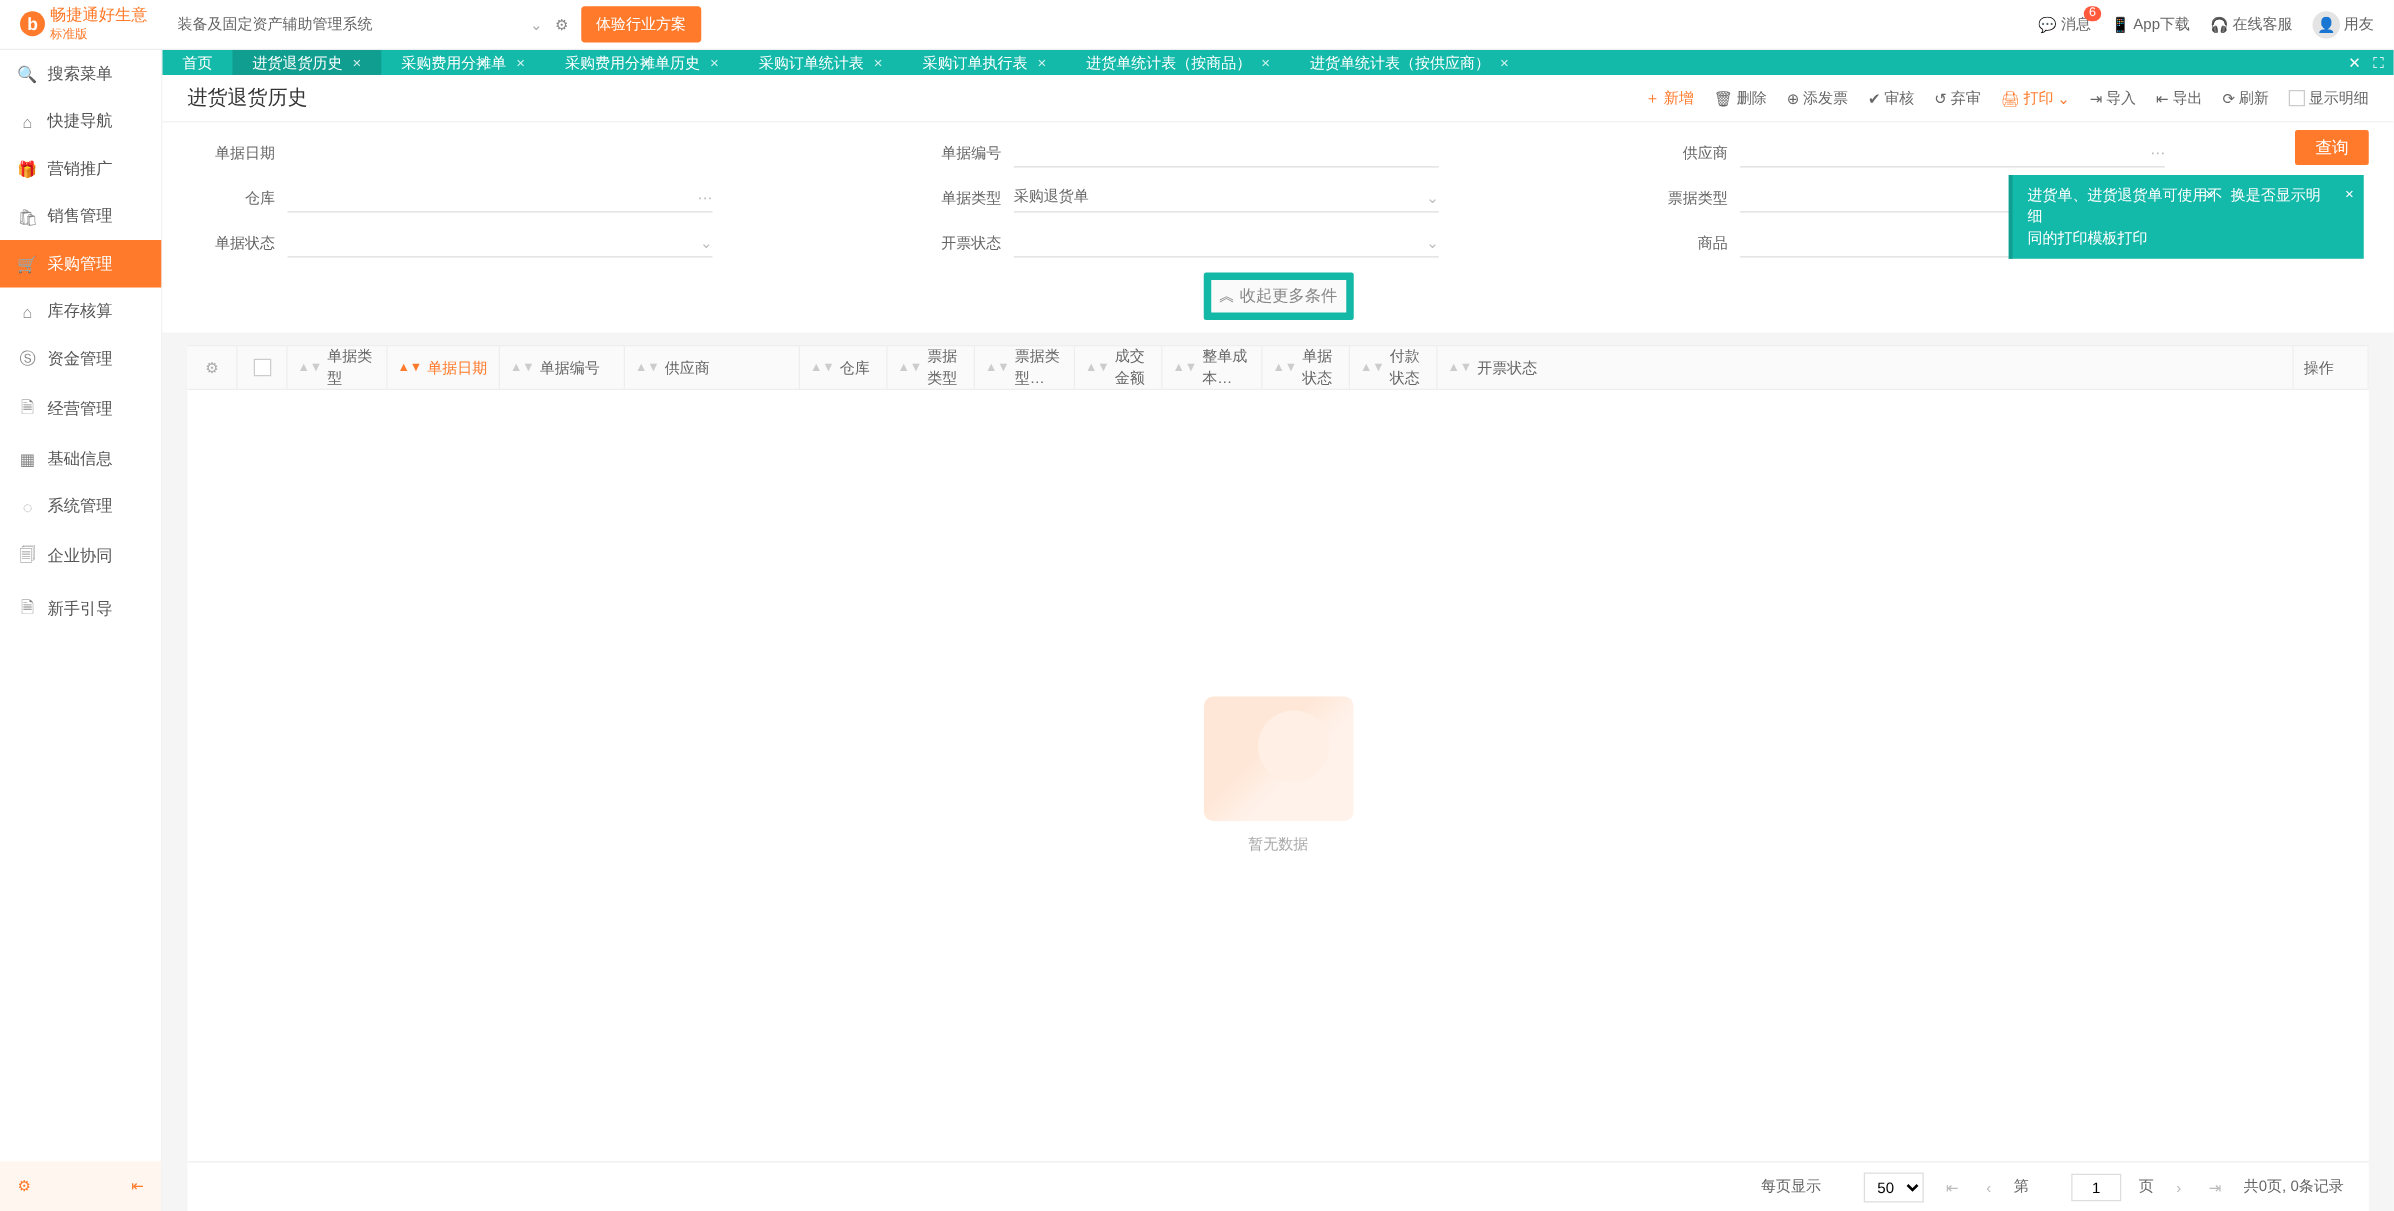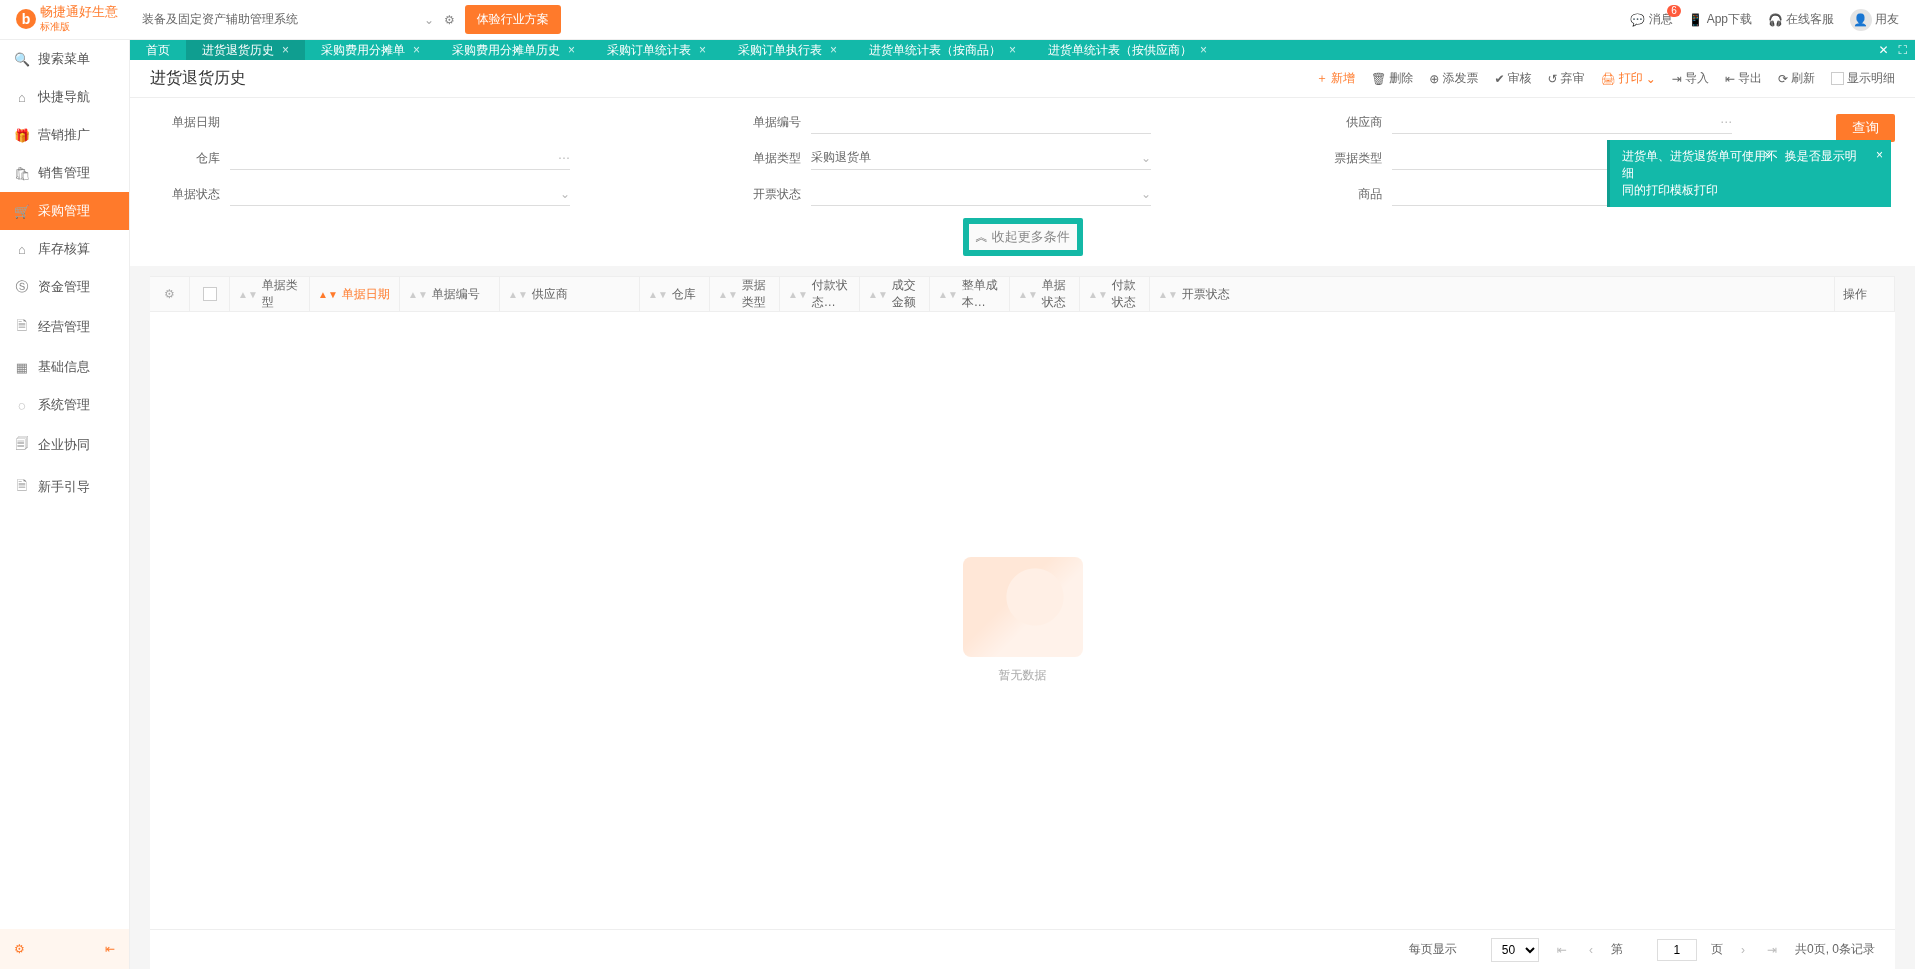--- a/index.html
+++ b/index.html
@@ -104,21 +104,21 @@
 .date-tag { color: #888; cursor: pointer; }
 .date-tag.active { background: #ff7a2b; color: #fff; border-radius: 10px; padding: 1px 8px; }
 .date-range { color: #888; margin-top: 2px; }
 .input-line {
   border-bottom: 1px solid #ddd; height: 24px; display: flex; align-items: center;
   justify-content: space-between; color: #666;
 }
 .input-line .more { color: #bbb; cursor: pointer; }
 .input-line .chev { color: #bbb; }
 .query-btn {
-  position: absolute; right: 20px; top: 16px;
+  position: absolute; right: 20px; top: 6px;
   background: #ff7a2b; color: #fff; border: none; padding: 5px 16px;
   border-radius: 2px; cursor: pointer;
 }
 .tip-pop {
   position: absolute; right: 24px; top: 42px;
   background: #13b9a9; color: #fff; padding: 8px 28px 8px 12px;
   font-size: 12px; width: 284px; border-left: 3px solid #0f9e90;
 }
 .tip-pop .xclose { position: absolute; right: 8px; top: 8px; cursor: pointer; }
 .tip-pop .xmid { position: absolute; right: 120px; top: 8px; cursor: pointer; }
@@ -466,21 +466,21 @@
         <div class="th sortable" style="width:70px">
             <span class="sort">▲▼</span>
             <span>仓库</span>
           </div>
         <div class="th sortable" style="width:70px">
             <span class="sort">▲▼</span>
             <span>票据类型</span>
           </div>
         <div class="th sortable" style="width:80px">
             <span class="sort">▲▼</span>
-            <span>付款状态…</span>
+            <span>票据类型…</span>
           </div>
         <div class="th sortable" style="width:70px">
             <span class="sort">▲▼</span>
             <span>成交金额</span>
           </div>
         <div class="th sortable" style="width:80px">
             <span class="sort">▲▼</span>
             <span>整单成本…</span>
           </div>
         <div class="th sortable" style="width:70px">

